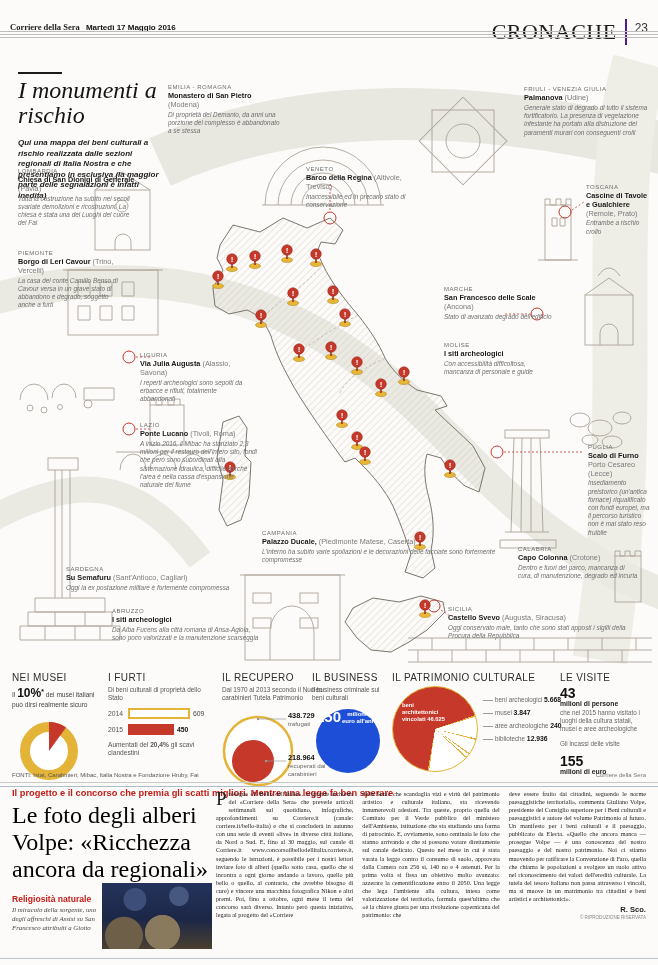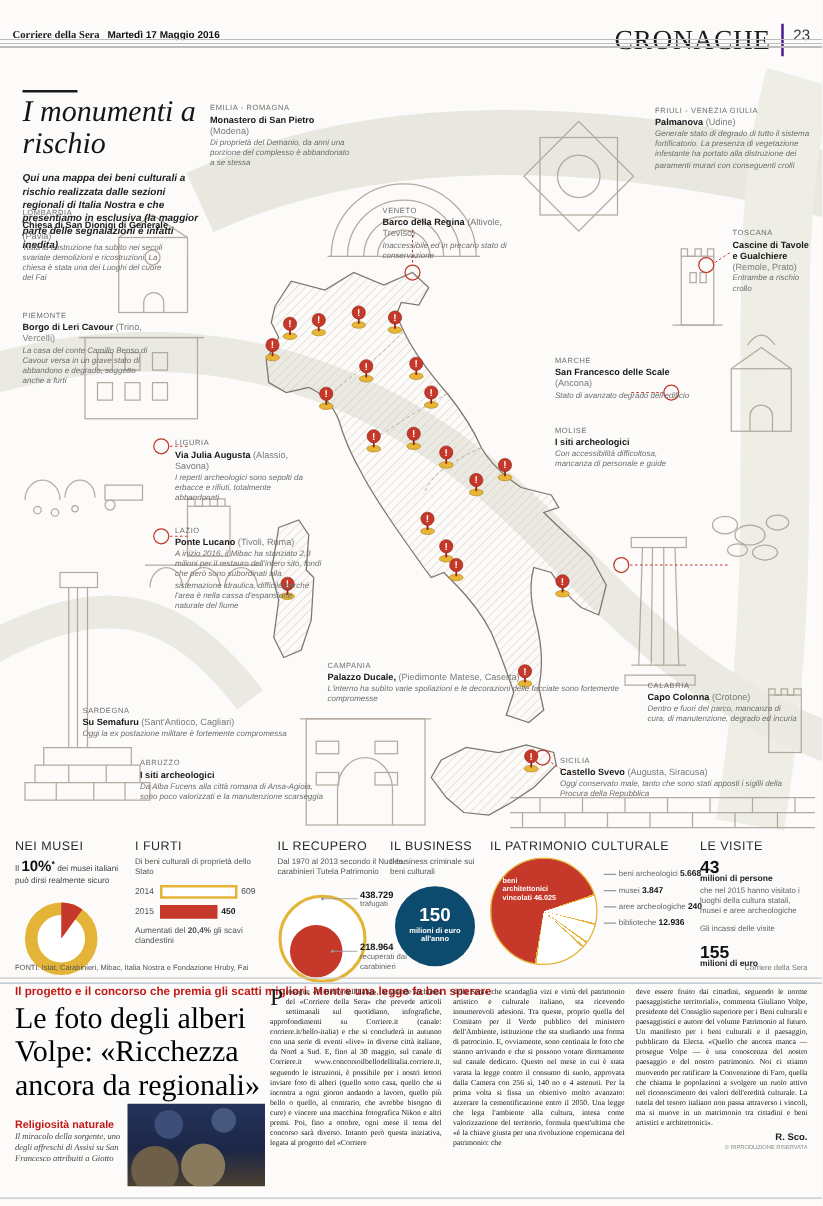--- a/index.html
+++ b/index.html
@@ -46,22 +46,22 @@
   .bar-year{font-size:6.8px;color:#555;width:20px;}
   .bar{height:11px;margin-right:3px;box-sizing:border-box;}
   .bar.outline{background:#fff;border:2px solid #e3b437;}
   .bar.solid{background:#c5382a;}
   .bar-val{font-size:6.8px;color:#444;}
   .bar-val.b{font-weight:bold;color:#111;}
   .note{font-size:6.6px;color:#555;margin-top:6px;line-height:1.3;}
   .rec-wrap{position:relative;height:92px;}
   .rec-lab{position:absolute;width:46px;font-size:6.2px;color:#666;line-height:1.25;}
   .rec-lab .v{font-weight:bold;color:#111;font-size:7.4px;display:block;}
-  .biz-circle{width:64px;height:64px;border-radius:50%;background:#0c4a6e;color:#fff;margin:6px auto 0;
-              display:flex;flex-direction:column;justify-content:center;text-align:center;}
+  .biz-circle{width:64px;height:64px;border-radius:50%;background:#1d4ed8;color:#fff;margin:6px auto 0;
+              display:flex;flex-direction:row;justify-content:center;text-align:center;}
   .biz-circle .v{font-size:15px;font-weight:bold;line-height:1;}
   .biz-circle .l{font-size:6px;font-weight:bold;line-height:1.2;margin-top:2px;}
   .pat-flex{display:flex;gap:5px;align-items:flex-start;}
   .pie{width:84px;height:84px;border-radius:50%;border:1.5px solid #e3b437;position:relative;flex:none;
        background:conic-gradient(from 190deg,#c5382a 0deg 241deg,#e3b437 241deg 243deg,#fff 243deg 273deg,
                  #e3b437 273deg 275deg,#fff 275deg 295deg,#e3b437 295deg 297deg,#fff 297deg 301deg,
                  #e3b437 301deg 303deg,#fff 303deg 358deg,#e3b437 358deg 360deg);}
   .pie-label{position:absolute;left:9px;top:15px;width:44px;color:#fff;font-size:5.8px;font-weight:bold;line-height:1.25;}
   .legend{margin-top:10px;}
   .leg-row{font-size:6.3px;color:#666;margin-bottom:6px;white-space:nowrap;}
@@ -329,20 +329,25 @@
     <div class="region" style="left:444px;top:300px;width:112px">
       <div class="r-name">MOLISE</div>
       <div class="r-site"><span>I siti archeologici</span> <span class="r-loc"></span></div>
       <div class="r-desc">Con accessibilità difficoltosa, mancanza di personale e guide</div>
     </div>
     <div class="region" style="left:262px;top:488px;width:245px">
       <div class="r-name">CAMPANIA</div>
       <div class="r-site"><span>Palazzo Ducale,</span> <span class="r-loc">(Piedimonte Matese, Caserta)</span></div>
       <div class="r-desc">L'interno ha subìto varie spoliazioni e le decorazioni delle facciate sono fortemente compromesse</div>
     </div>
+    <div class="region" style="left:588px;top:402px;width:64px">
+      <div class="r-name">PUGLIA</div>
+      <div class="r-site"><span>Scalo di Furno</span> <span class="r-loc">Porto Cesareo (Lecce)</span></div>
+      <div class="r-desc">Insediamento preistorico (un'antica fornace) riqualificato con fondi europei, ma il percorso turistico non è mai stato reso fruibile</div>
+    </div>
     <div class="region" style="left:518px;top:504px;width:120px">
       <div class="r-name">CALABRIA</div>
       <div class="r-site"><span>Capo Colonna</span> <span class="r-loc">(Crotone)</span></div>
       <div class="r-desc">Dentro e fuori del parco, mancanza di cura, di manutenzione, degrado ed incuria</div>
     </div>
     <div class="region" style="left:66px;top:524px;width:172px">
       <div class="r-name">SARDEGNA</div>
       <div class="r-site"><span>Su Semafuru</span> <span class="r-loc">(Sant'Antioco, Cagliari)</span></div>
       <div class="r-desc">Oggi la ex postazione militare è fortemente compromessa</div>
     </div>

